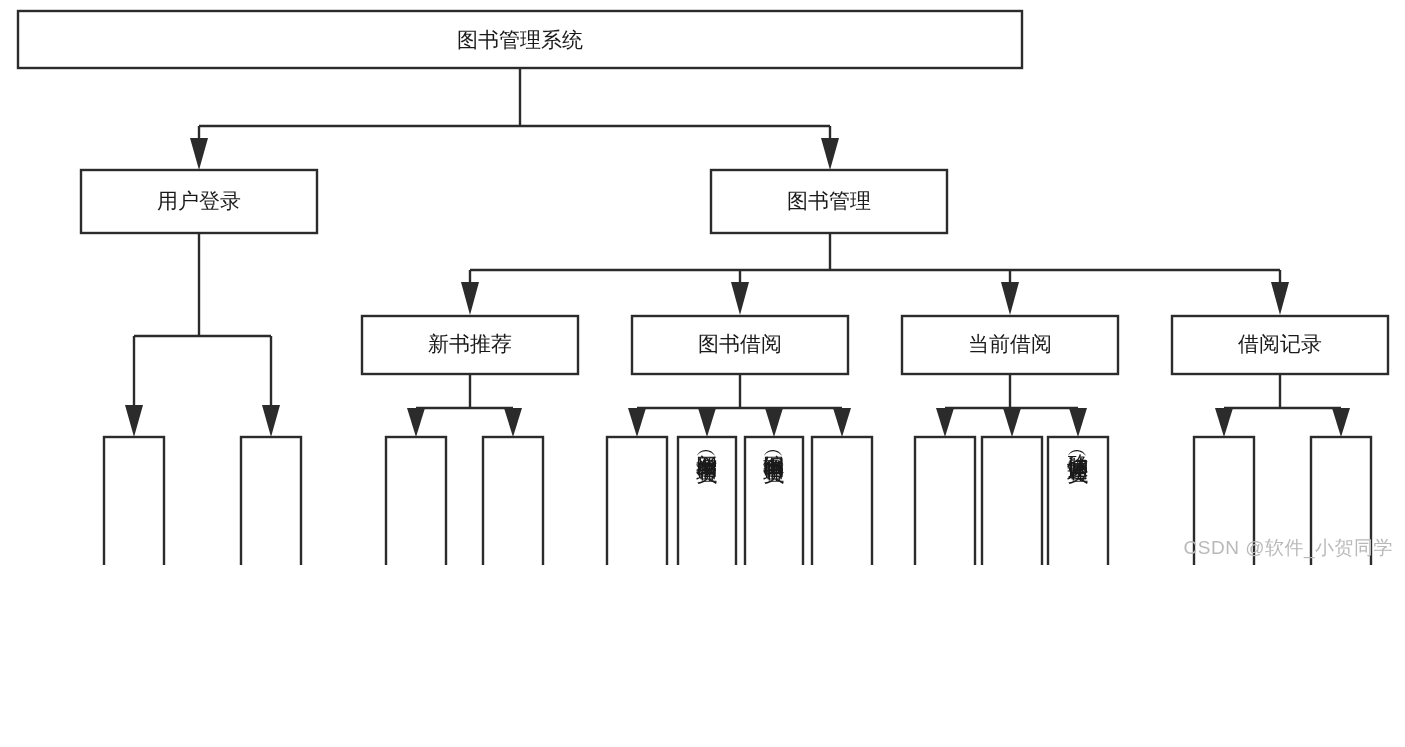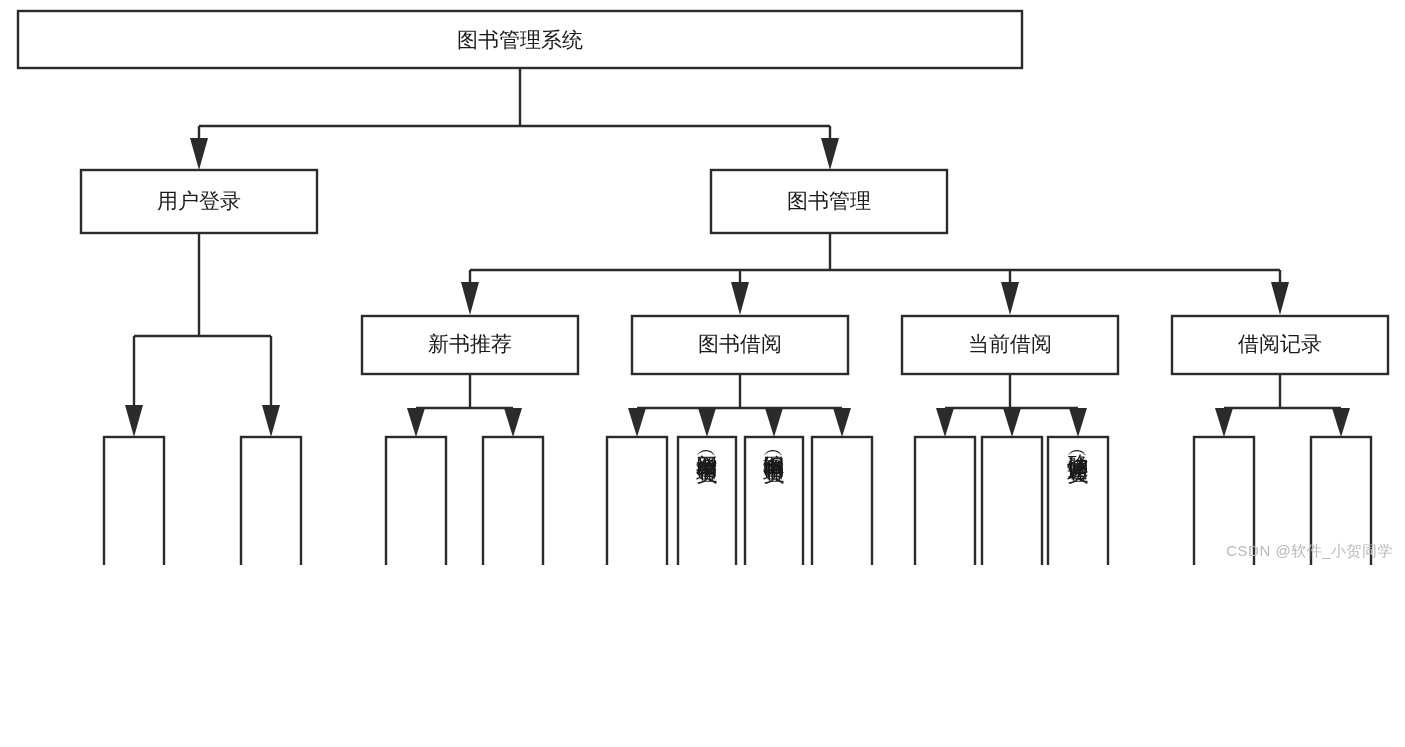--- a/index.html
+++ b/index.html
@@ -62,21 +62,21 @@
     line-height: 1.02;
     color: #1a1a1a;
     letter-spacing: 1.5px;
     white-space: nowrap;
   }
   .watermark {
     position: absolute;
     right: 12px;
     bottom: 4px;
     font-family: "Liberation Sans", "DejaVu Sans", sans-serif;
-    font-size: 15px;
+    font-size: 19px;
     color: #b9b9b9;
     white-space: nowrap;
     letter-spacing: 0.5px;
   }
 </style>
 </head>
 <body>
 
 <div id="diagram-root">
 

